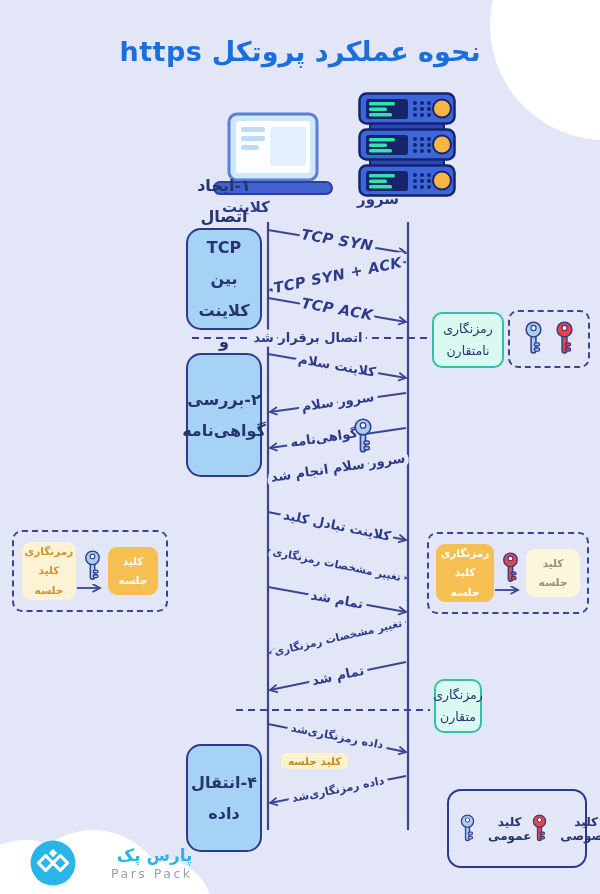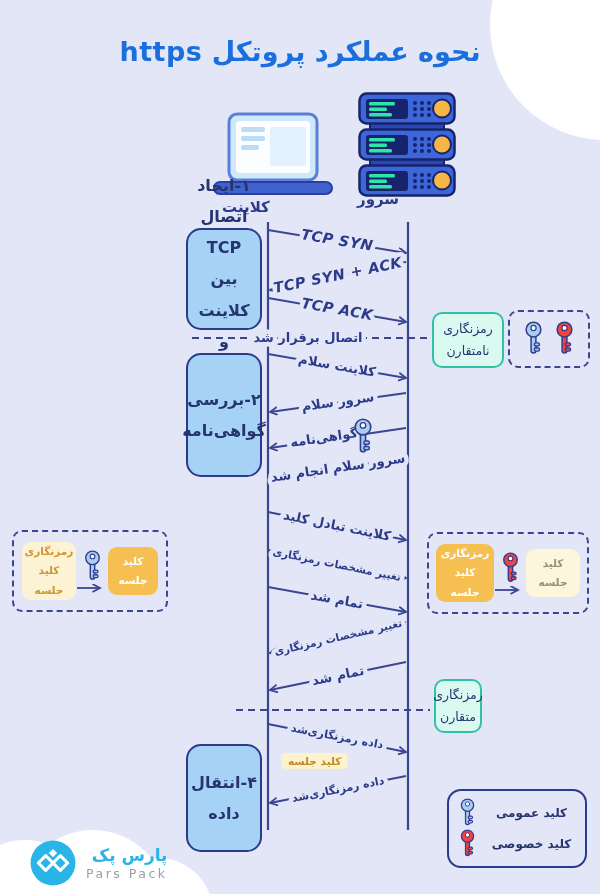--- a/index.html
+++ b/index.html
@@ -72,30 +72,30 @@
 
   #badge-session {
     position:absolute; left:281px; top:753px;
     background:#fdf2cb; border-radius:5px; padding:2px 7px;
     color:#c08a2d; font-weight:bold; font-size:10.5px; direction:rtl;
   }
 
   #legend {
     position:absolute; left:447px; top:789px; width:140px; height:79px;
     border:2px solid #2c3a8a; border-radius:14px;
-    display:flex; flex-direction:column; justify-content:space-around; padding:6px 10px;
+    display:flex; justify-content:space-around; padding:6px 10px;
   }
   .legend-row { display:flex; align-items:center; gap:12px; }
   .legend-row span {
     color:#26346f; font-weight:bold; font-size:12px; direction:rtl; flex:1; text-align:center;
   }
 
-  #logo { position:absolute; left:30px; top:840px; display:flex; align-items:center; gap:10px; }
+  #logo { position:absolute; left:30px; top:840px; display:flex; align-items:center; gap:20px; }
   #logo-fa { color:#2ab5e8; font-weight:bold; font-size:17px; direction:rtl; }
-  #logo-en { color:#98a0ac; font-size:12.5px; letter-spacing:2.5px; margin-top:1px; }
+  #logo-en { color:#98a0ac; font-size:12.5px; letter-spacing:2.5px; margin-top:1px;margin-left:15px; }
 </style>
 </head>
 <body>
 
 <div id="canvas">
 
   <div class="blob" style="left:490px; top:-90px; width:230px; height:230px;"></div>
   <div class="blob" style="left:-40px; top:840px; width:130px; height:130px;"></div>
   <div class="blob" style="left:18px; top:830px; width:150px; height:150px;"></div>
   <div class="blob" style="left:103px; top:858px; width:110px; height:110px;"></div>

